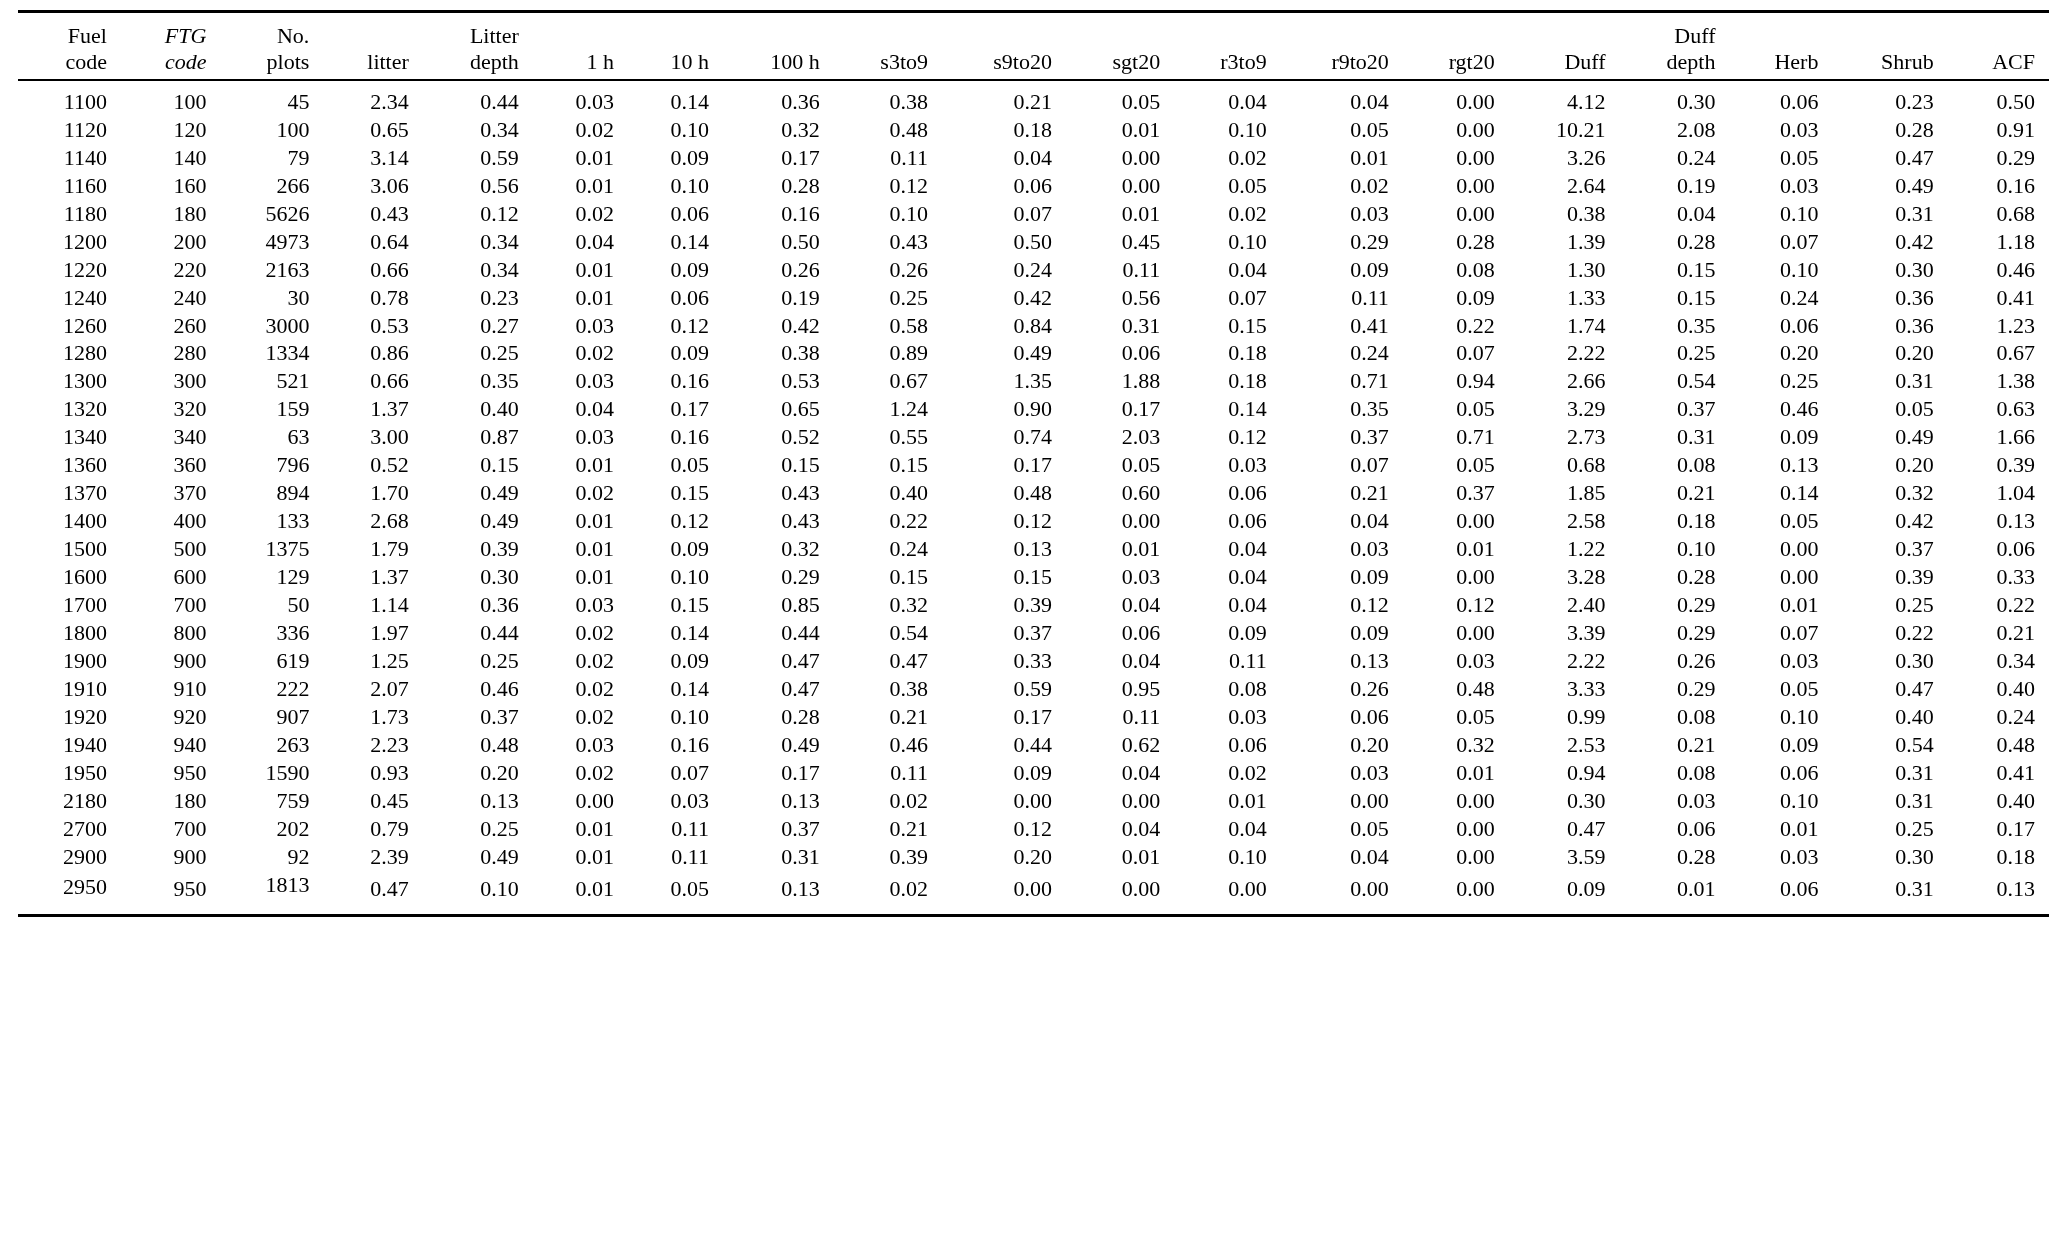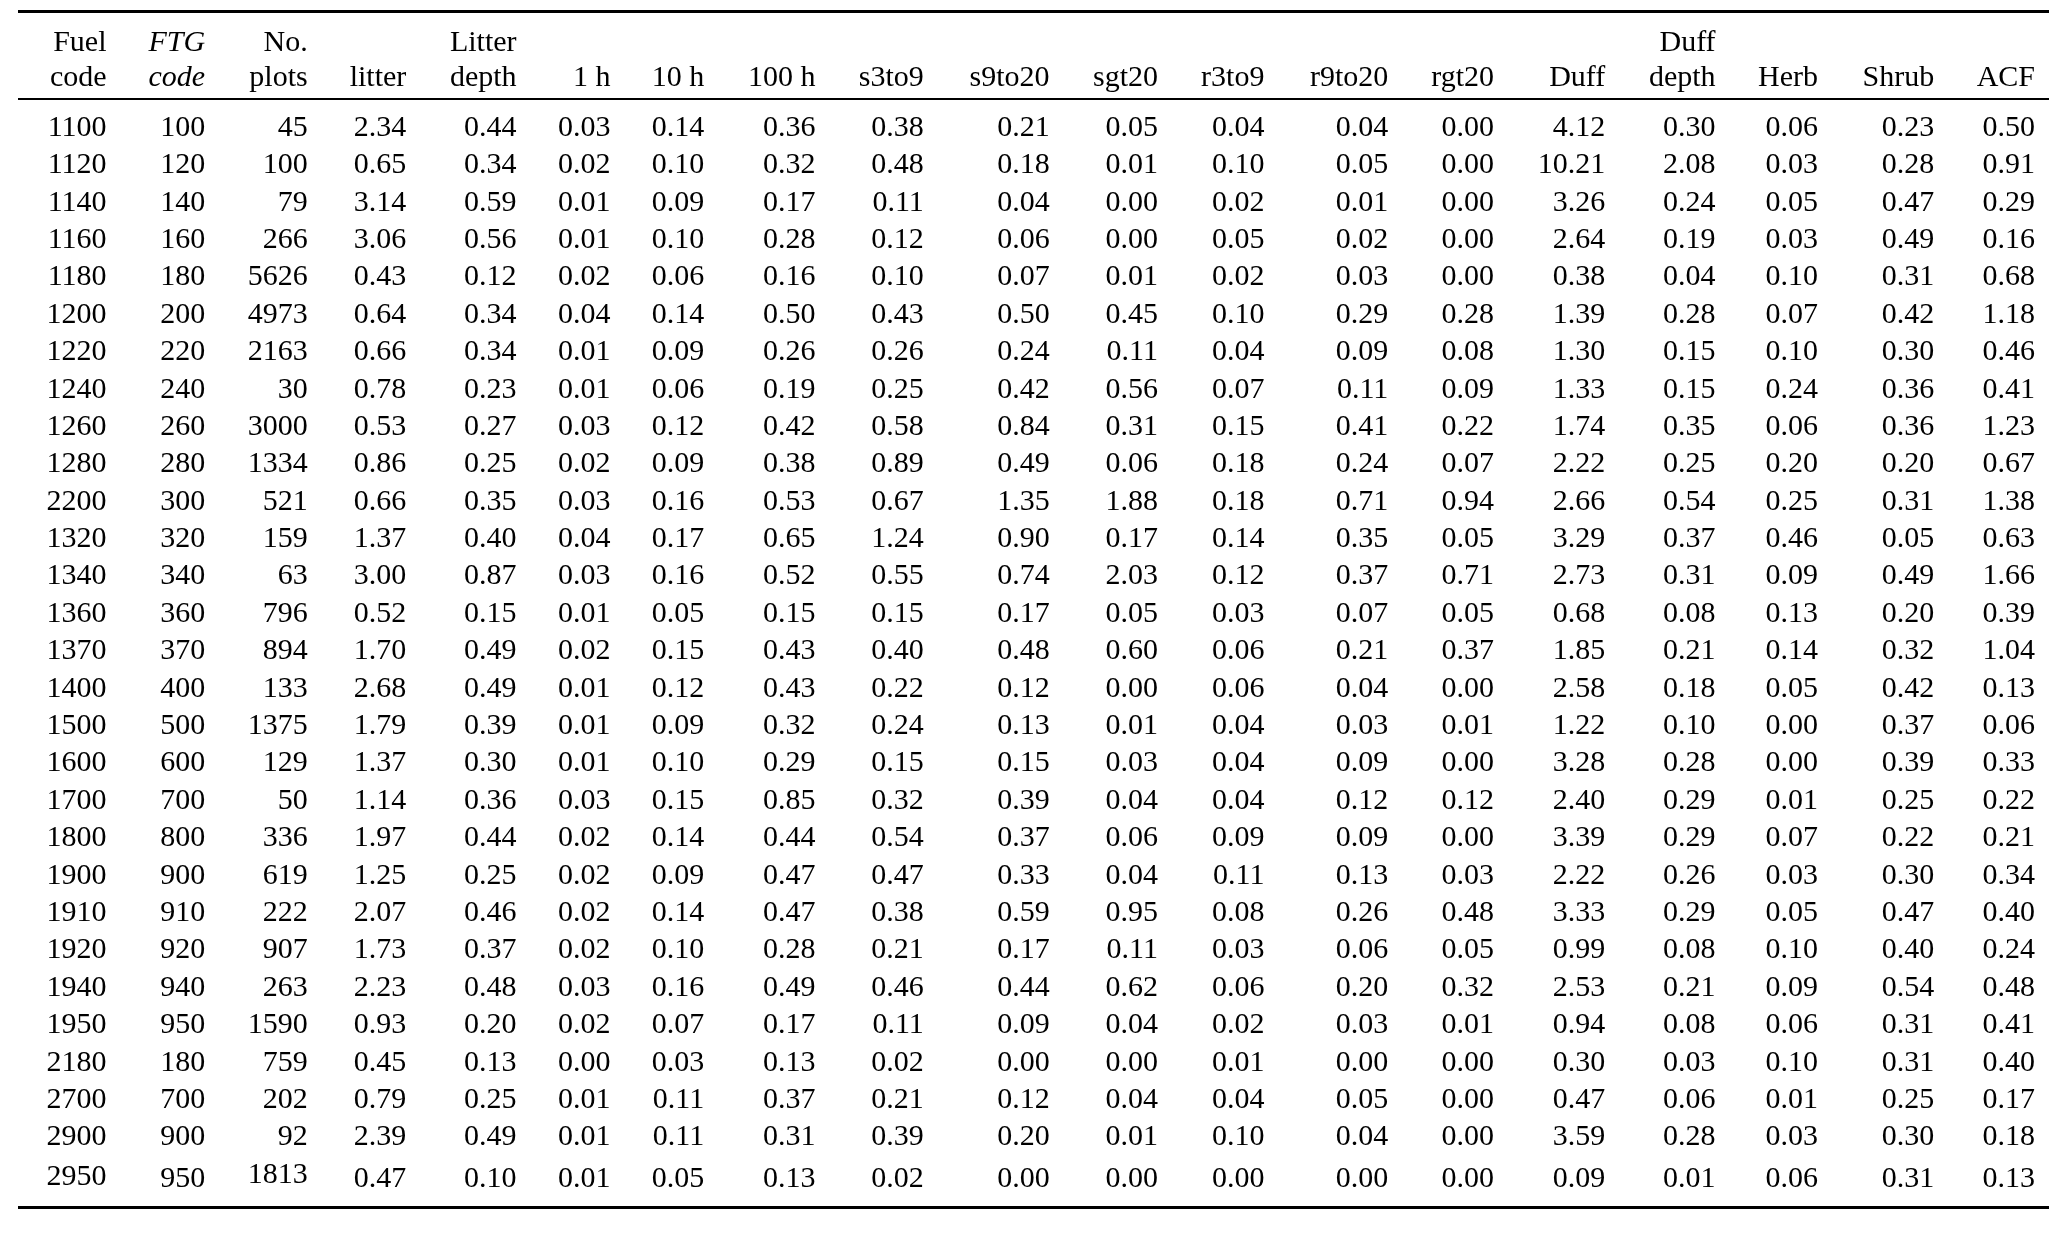--- a/index.html
+++ b/index.html
@@ -19,21 +19,21 @@
     width: 2067px;
     height: 1252px;
     padding: 10px 18px 10px 18px;
     display: flex;
     flex-direction: column;
     justify-content: flex-start;
   }
   table.data-table {
     border-collapse: collapse;
     width: 100%;
-    font-size: 30px;
+    font-size: 22px;
     line-height: 1.18;
   }
   table.data-table thead th {
     font-weight: normal;
     vertical-align: bottom;
     padding: 0 14px 4px 14px;
     text-align: right;
     white-space: pre-line;
   }
   table.data-table thead tr.head-row th {
@@ -291,21 +291,21 @@
           <td>0.18</td>
           <td>0.24</td>
           <td>0.07</td>
           <td>2.22</td>
           <td>0.25</td>
           <td>0.20</td>
           <td>0.20</td>
           <td>0.67</td>
         </tr>
         <tr>
-          <td>2200</td>
+          <td>1300</td>
           <td>300</td>
           <td>521</td>
           <td>0.66</td>
           <td>0.35</td>
           <td>0.03</td>
           <td>0.16</td>
           <td>0.53</td>
           <td>0.67</td>
           <td>1.35</td>
           <td>1.88</td>

